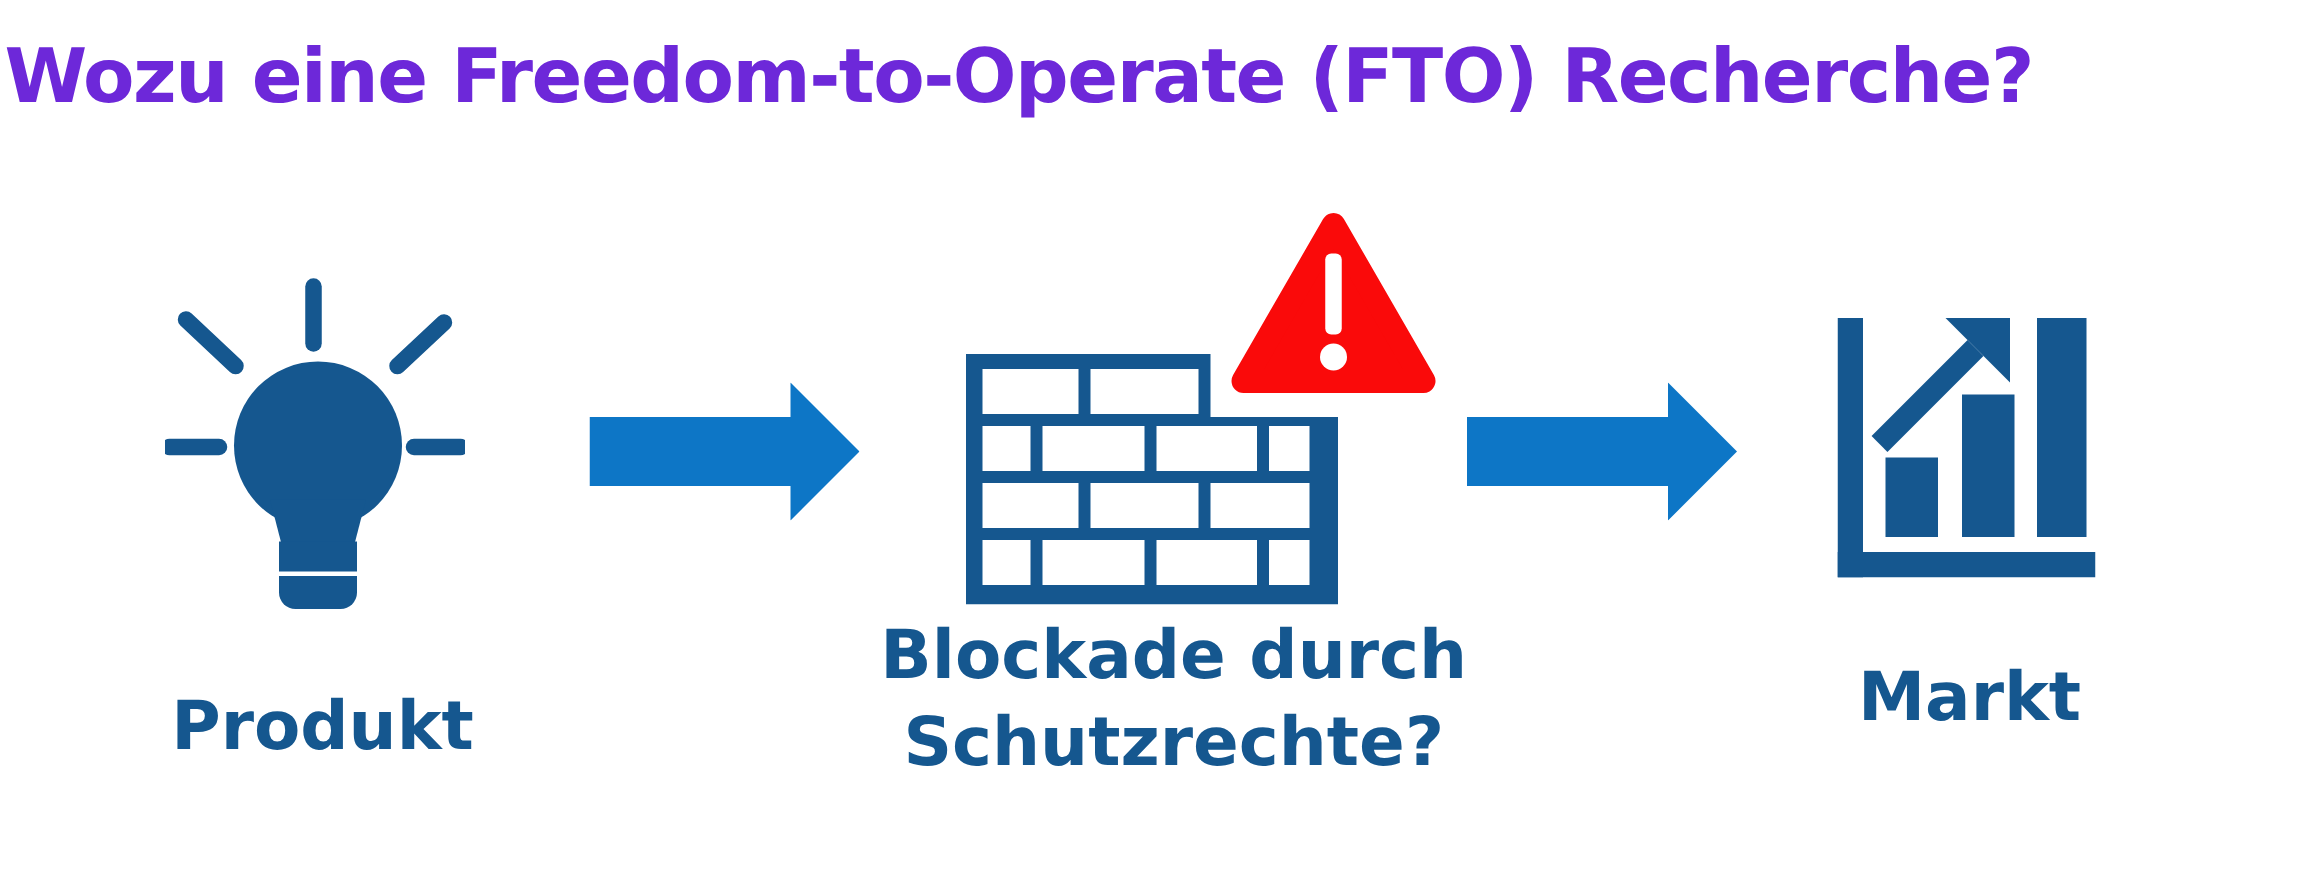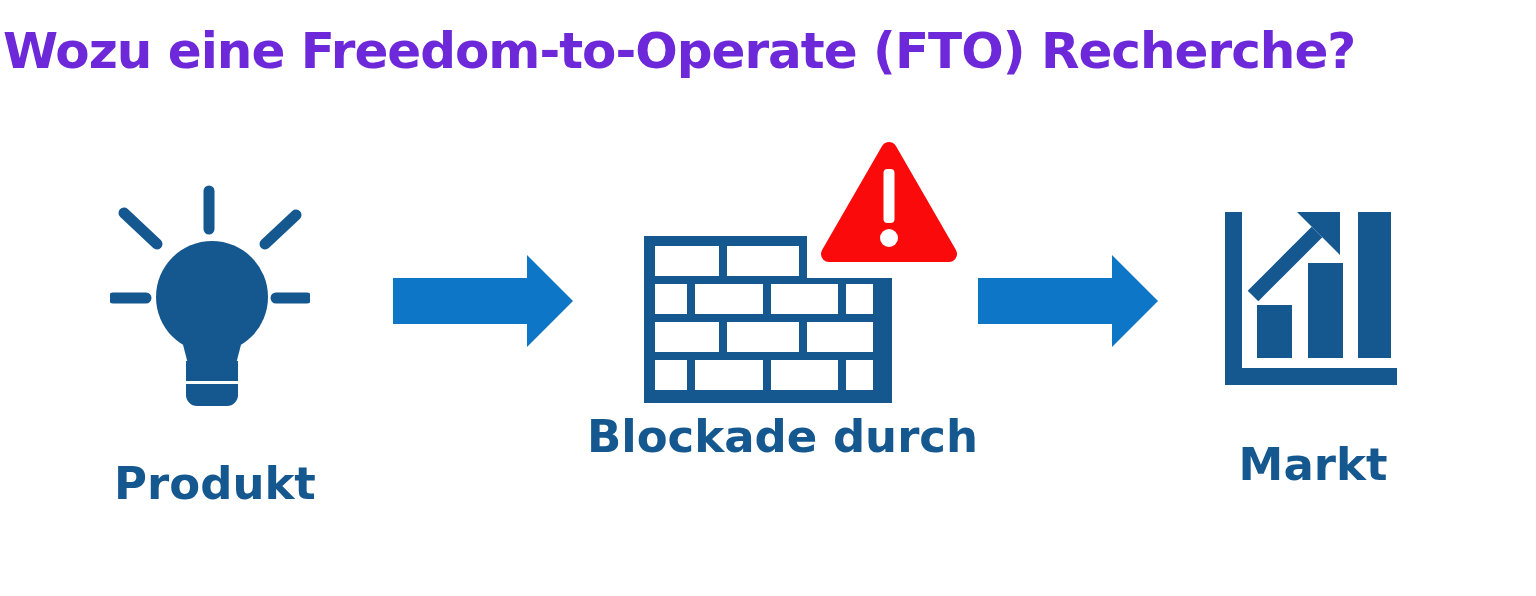--- a/index.html
+++ b/index.html
@@ -111,17 +111,18 @@
         <polygon points="72,0 115,0 115,43"></polygon>
       </g>
       <line x1="28" y1="84" x2="92" y2="20" stroke="#15578F" stroke-width="15"></line>
     </svg>
   </div>
 
   <div class="step-label label-product">Produkt</div>
 
   <div class="step-label label-blockade">
     <div>Blockade durch</div>
+    <div>Schutzrechte?</div>
   </div>
 
   <div class="step-label label-market">Markt</div>
 
 </div>
 
 </body></html>

